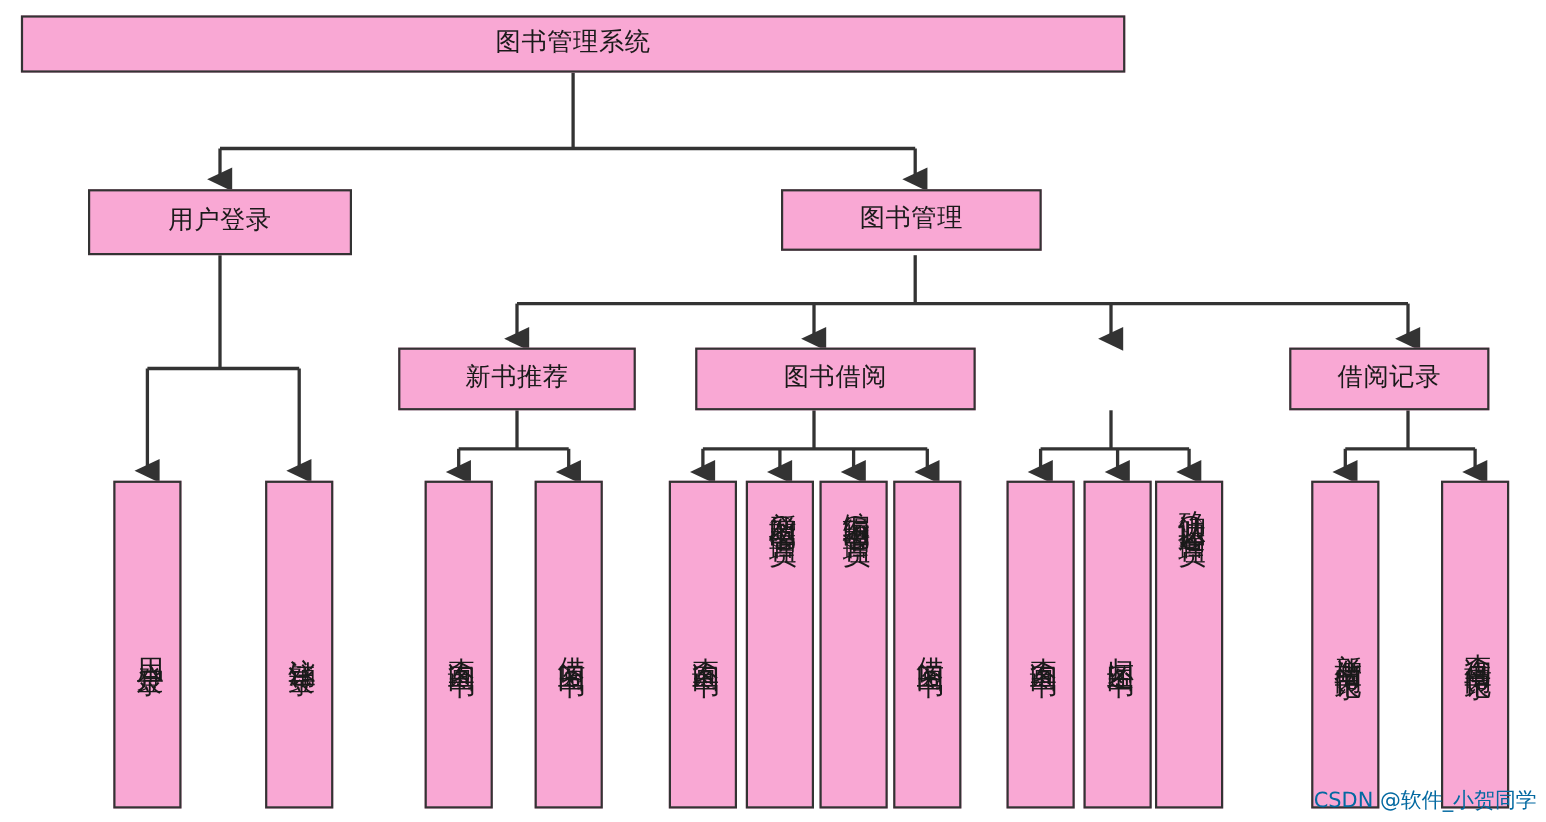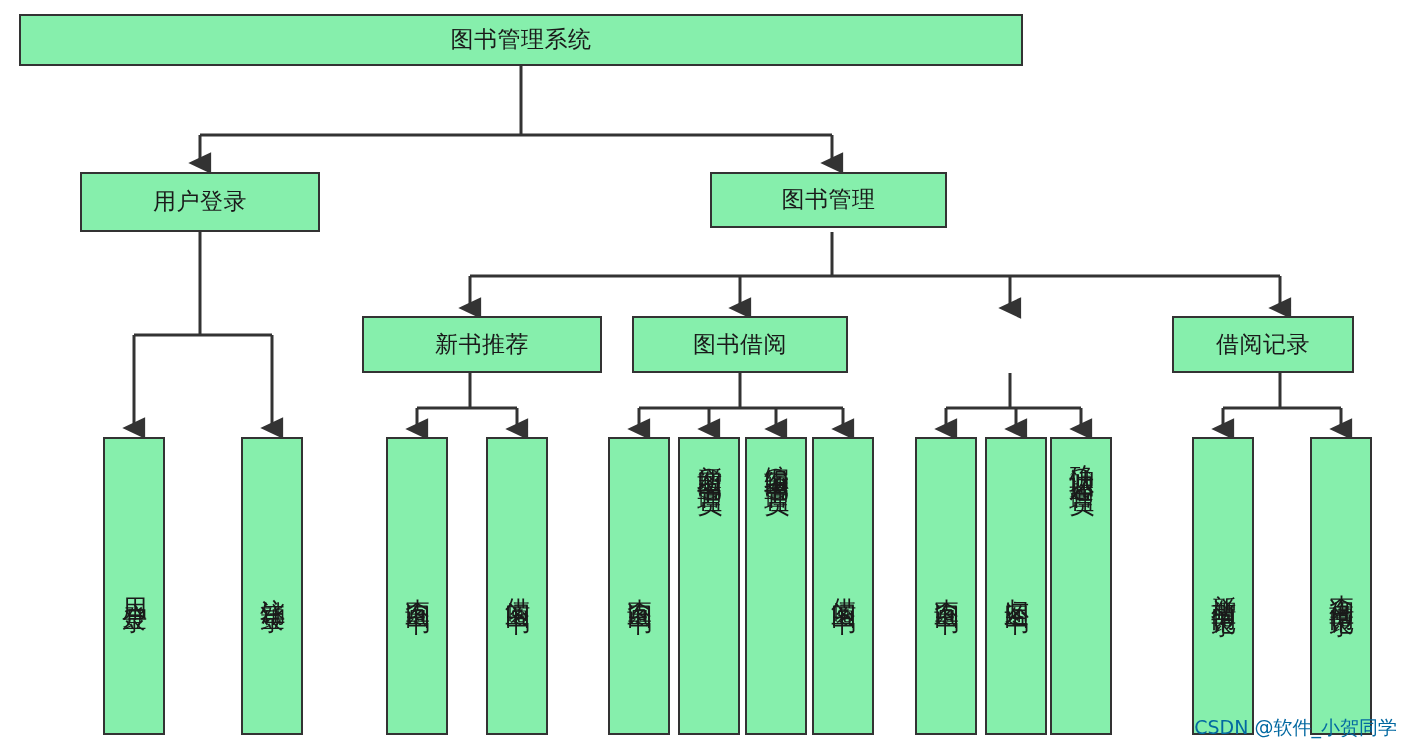--- a/index.html
+++ b/index.html
@@ -21,27 +21,28 @@
     position: absolute;
     left: 0;
     top: 0;
     width: 1405px;
     height: 747px;
     pointer-events: none;
   }
   .node {
     position: absolute;
     box-sizing: border-box;
-    background: #86efac;
+    background: #f9a8d4;
     border: 2px solid #333333;
     display: flex;
     align-items: center;
     justify-content: center;
     color: #1a1a1a;
     z-index: 2;
+    font-family: Liberation Mono, monospace;
   }
   .node-label {
     display: block;
     text-align: center;
     line-height: 1.18;
     color: #1a1a1a;
   }
   
   .h-node .node-label {
     font-size: 23px;
@@ -136,24 +137,24 @@
     <span class="node-label">图书管理系统</span>
   </div>
 
   <div class="node h-node" style="left:80px; top:172px; width:240px; height:60px;">
     <span class="node-label">用户登录</span>
   </div>
   <div class="node h-node" style="left:710px; top:172px; width:237px; height:56px;">
     <span class="node-label">图书管理</span>
   </div>
 
-  <div class="node h-node" style="left:362px; top:316px; width:240px; height:57px;">
+  <div class="node h-node" style="left:362px; top:316px; width:216px; height:57px;">
     <span class="node-label">新书推荐</span>
   </div>
-  <div class="node h-node" style="left:632px; top:316px; width:216px; height:57px;">
+  <div class="node h-node" style="left:632px; top:316px; width:255px; height:57px;">
     <span class="node-label">图书借阅</span>
   </div>
   <div class="node h-node" style="left:1172px; top:316px; width:182px; height:57px;">
     <span class="node-label">借阅记录</span>
   </div>
 
   <div class="node v-node centered" style="left:103px; top:437px; width:62px; height:298px;">
     <span class="node-label">用户登录</span>
   </div>
   <div class="node v-node centered" style="left:241px; top:437px; width:62px; height:298px;">

